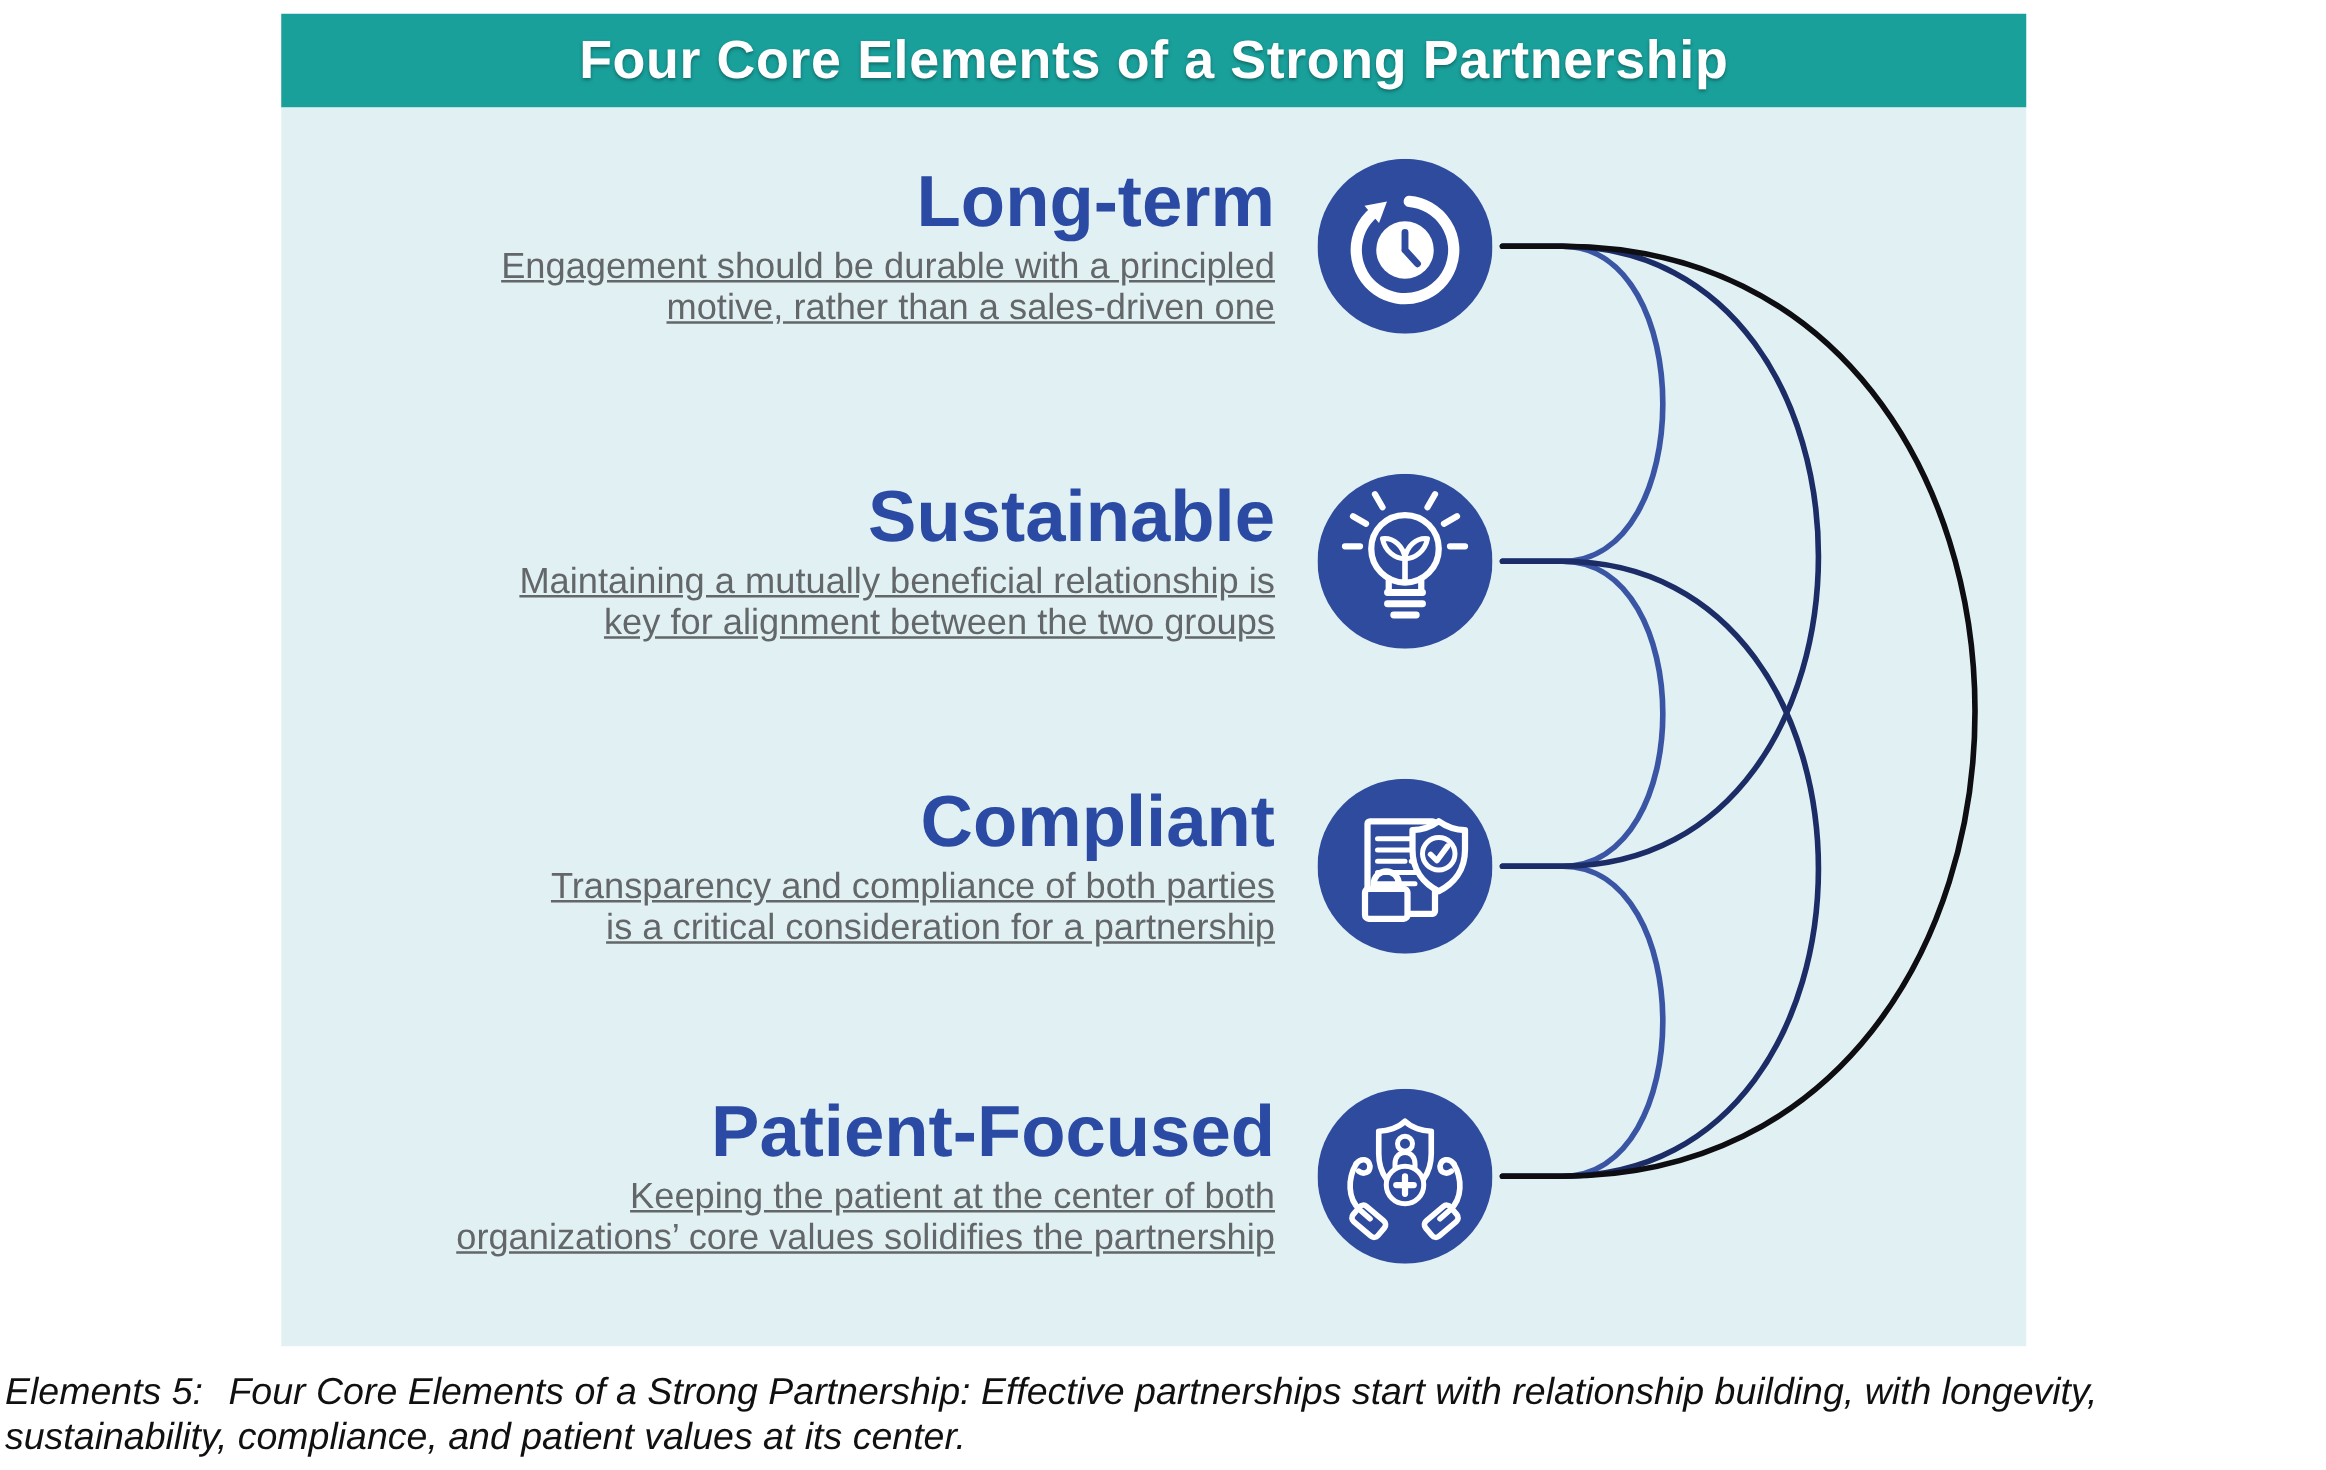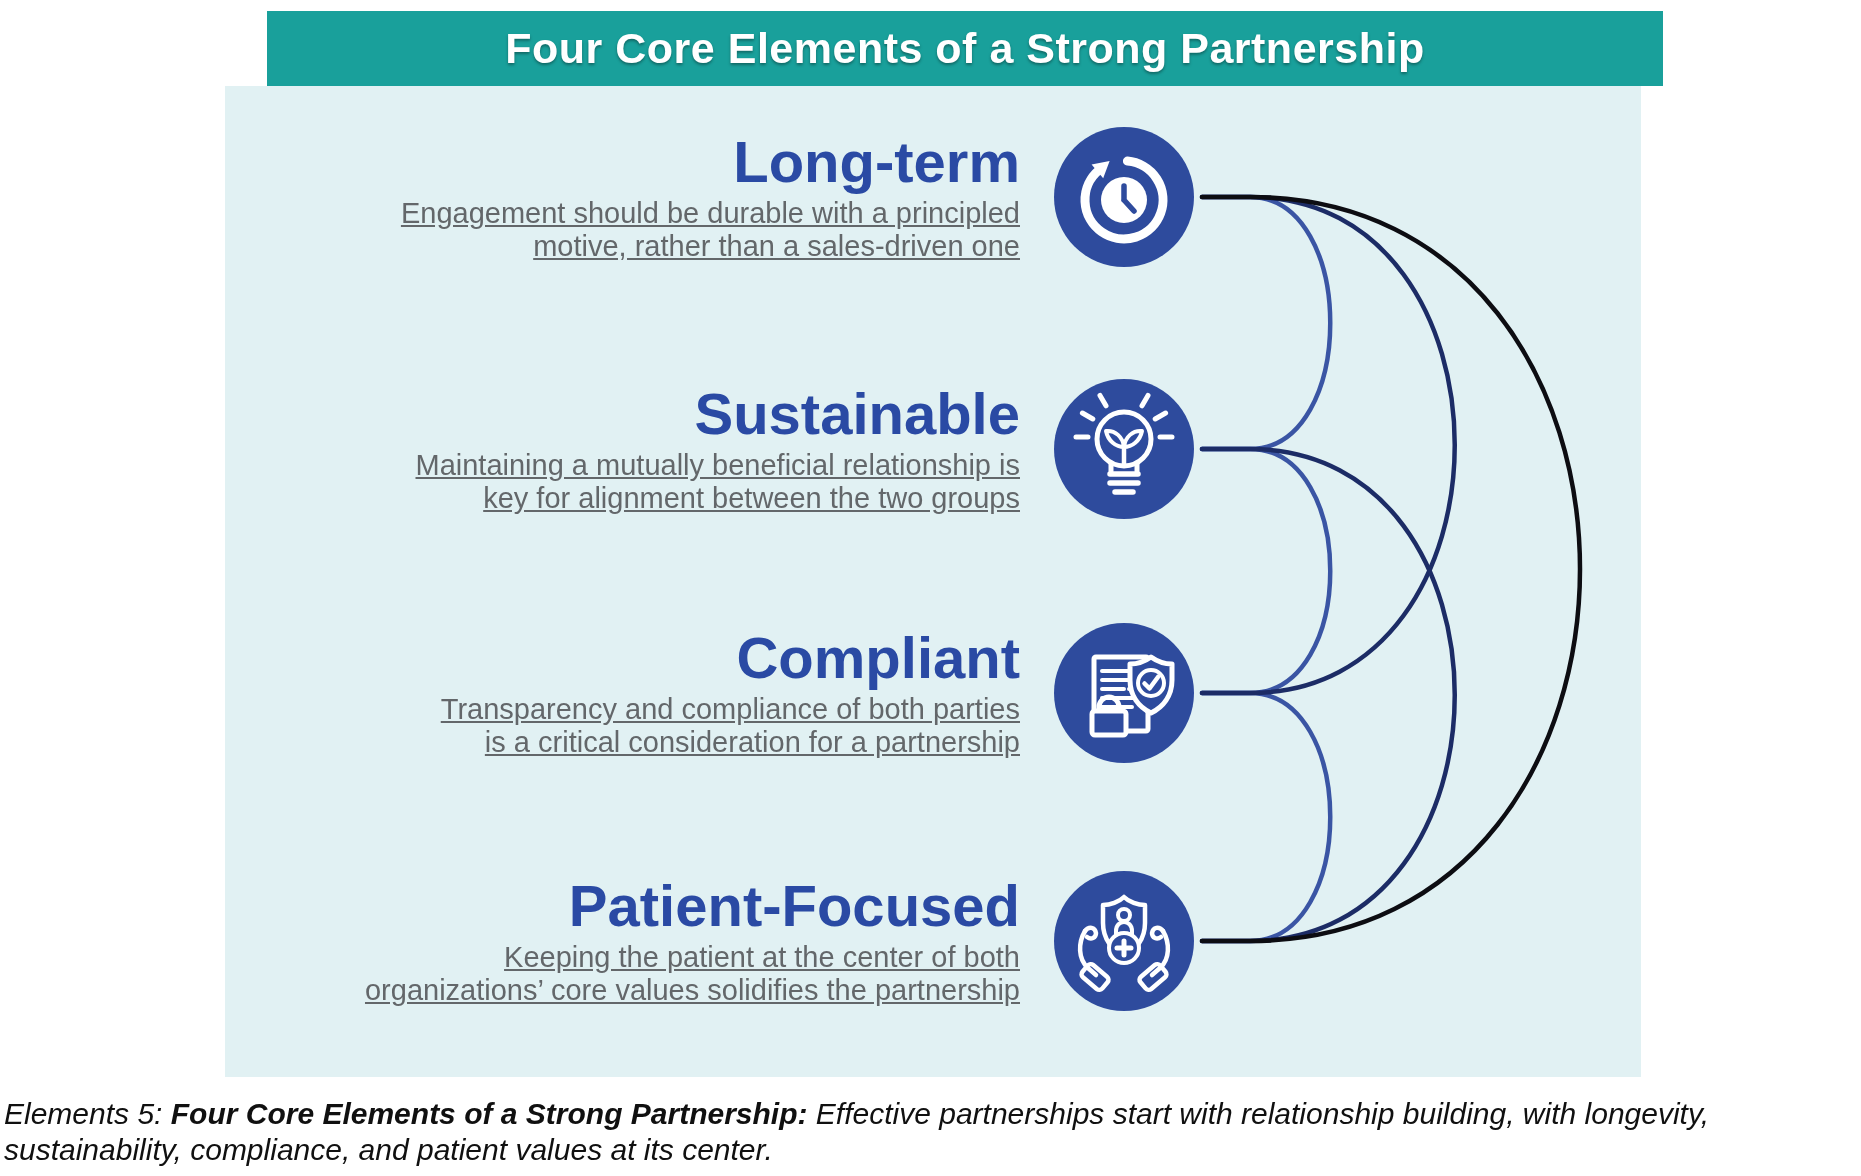--- a/index.html
+++ b/index.html
@@ -1,33 +1,33 @@
 <!DOCTYPE html>
 <html><head>
 <meta charset="utf-8">
 <style>
   html,body{margin:0;padding:0;background:#ffffff;}
   .page{position:relative;width:1861px;height:1176px;background:#ffffff;overflow:hidden;
         font-family:"Liberation Sans","DejaVu Sans",sans-serif;}
   .panel{position:absolute;left:225px;top:11px;width:1396px;height:1066px;}
   .panel-header{position:absolute;left:0;top:0;width:100%;height:75px;background:#19a09b;
-        display:flex;align-items:center;justify-content:center;margin-left:42px;}
+        display:flex;align-items:center;justify-content:center;}
   .panel-header h1{margin:0;color:#ffffff;font-size:43px;font-weight:bold;letter-spacing:.5px;
         text-shadow:0 2px 3px rgba(0,0,0,.35);}
-  .panel-body{position:absolute;left:0;top:75px;width:1396px;height:991px;background:#e1f1f3;padding-left:20px;}
+  .panel-body{position:absolute;left:0;top:75px;width:1396px;height:991px;background:#e1f1f3;}
   .arcs{position:absolute;left:0;top:0;width:1396px;height:991px;pointer-events:none;}
   .row{position:absolute;left:0;width:969px;height:150px;display:flex;align-items:center;}
   .row .texts{width:795px;text-align:right;}
   .row h2{margin:0;color:#2a4aa4;font-size:58px;font-weight:bold;line-height:1.06;}
   .row p{margin:4px 0 0 0;color:#63676a;font-size:29px;line-height:33px;text-decoration:underline;}
   .icon-wrap{margin-left:34px;width:140px;height:140px;flex:0 0 auto;}
   .row1{top:36px;} .row2{top:288px;} .row3{top:532px;} .row4{top:780px;}
   .caption{position:absolute;left:4px;top:1096px;width:1853px;margin:0;color:#101010;
         font-size:30px;line-height:36px;font-style:italic;}
-  .caption .cap-bold{font-weight:bold;}
+  .caption .cap-bold{font-weight:normal;margin-left:12px;}
 </style>
 </head>
 <body>
 
 <div class="page">
   <div class="panel">
 
     <div class="panel-header">
       <h1>Four Core Elements of a Strong Partnership</h1>
     </div>

